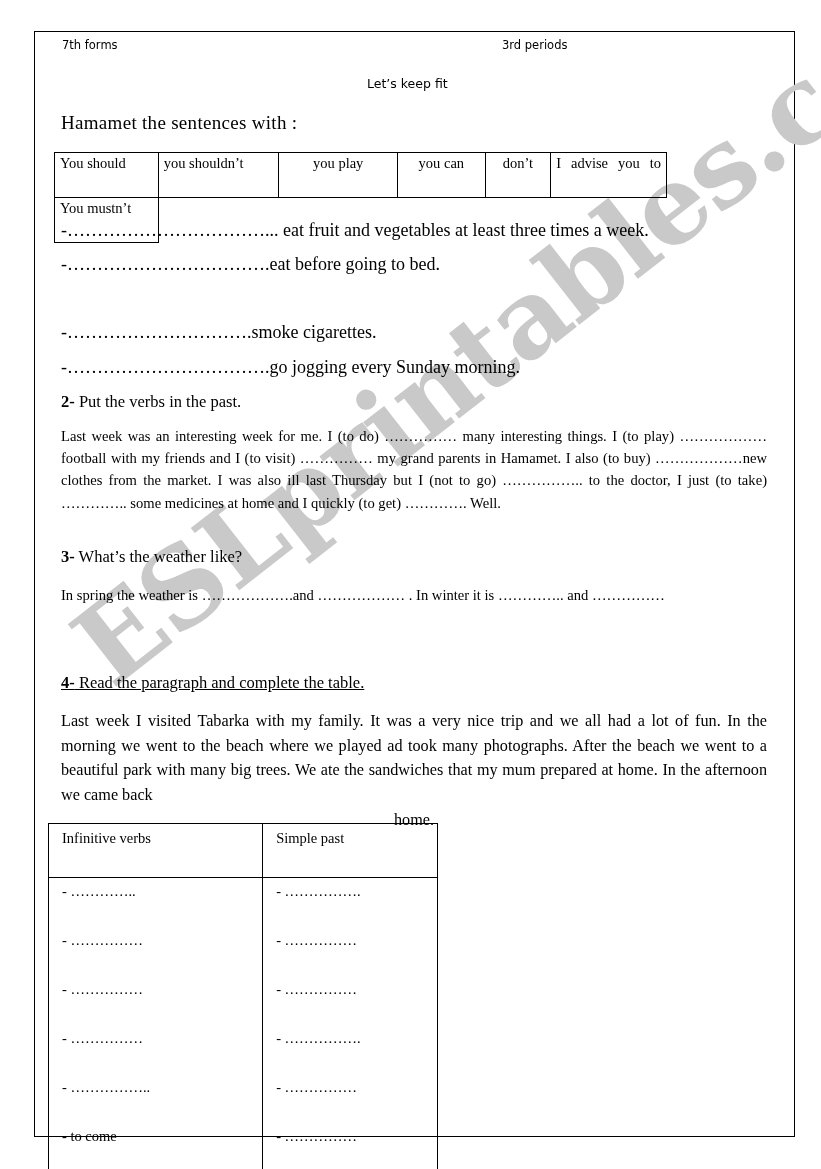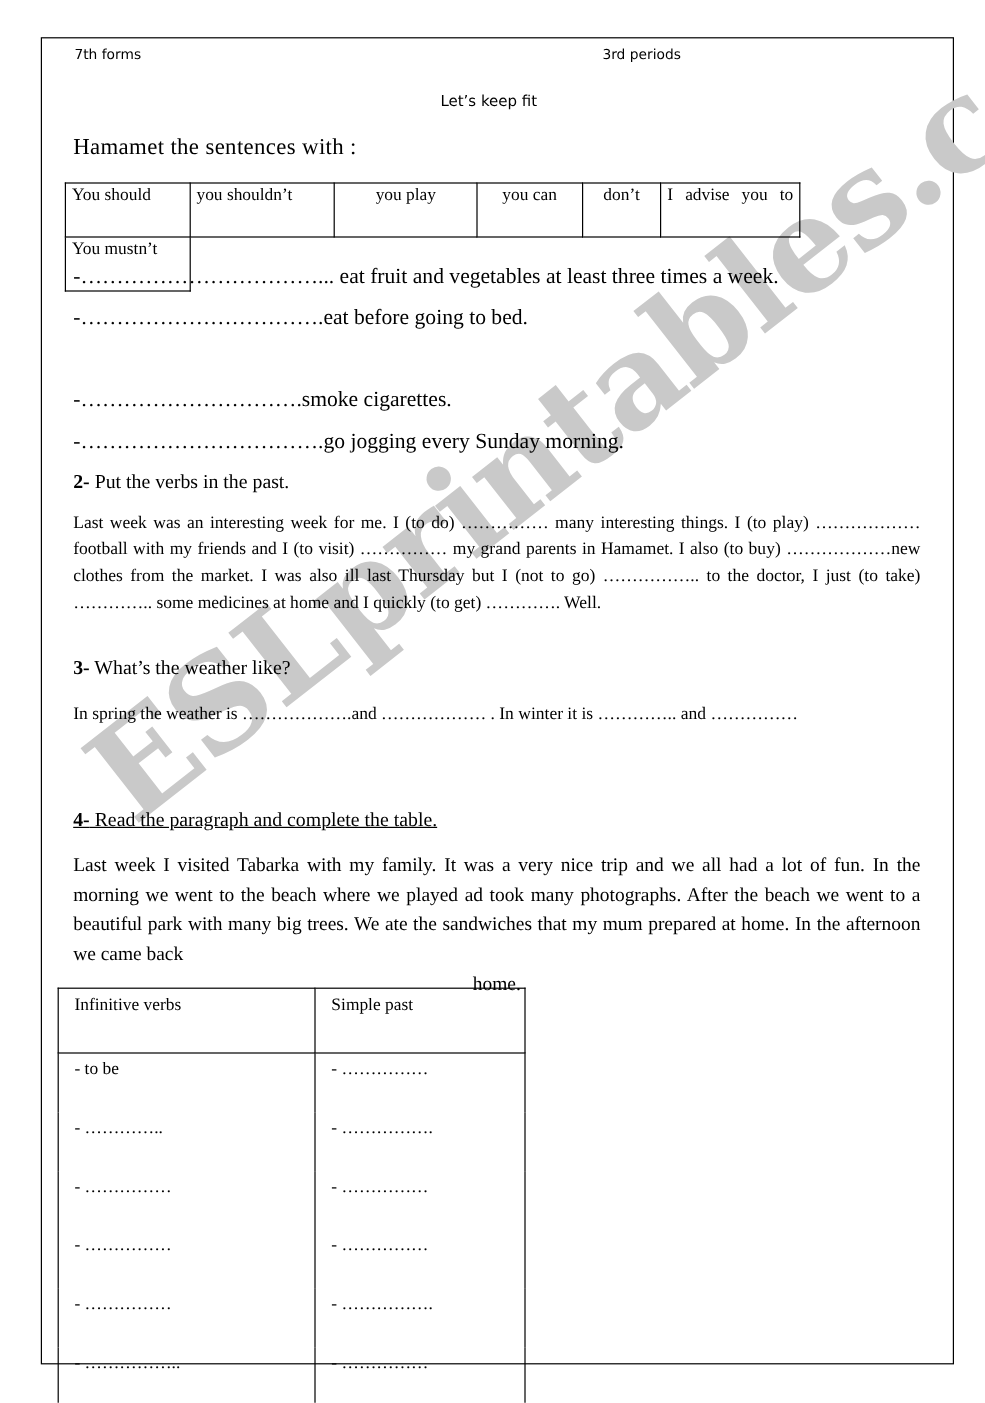--- a/index.html
+++ b/index.html
@@ -264,24 +264,20 @@
     <span class="last-word">home.</span>
   </div>
 
   <table id="verbs-table">
     <tbody id="verbs-table-body">
       <tr class="vt-head">
         <td class="vt-c1">Infinitive verbs</td>
         <td class="vt-c2">Simple past</td>
       </tr>
         <tr class="vt-body">
-          <td class="vt-c1">- to be</td>
-          <td class="vt-c2">- ……………</td>
-        </tr>
-        <tr class="vt-body">
           <td class="vt-c1">- …………..</td>
           <td class="vt-c2">- …………….</td>
         </tr>
         <tr class="vt-body">
           <td class="vt-c1">- ……………</td>
           <td class="vt-c2">- ……………</td>
         </tr>
         <tr class="vt-body">
           <td class="vt-c1">- ……………</td>
           <td class="vt-c2">- ……………</td>

